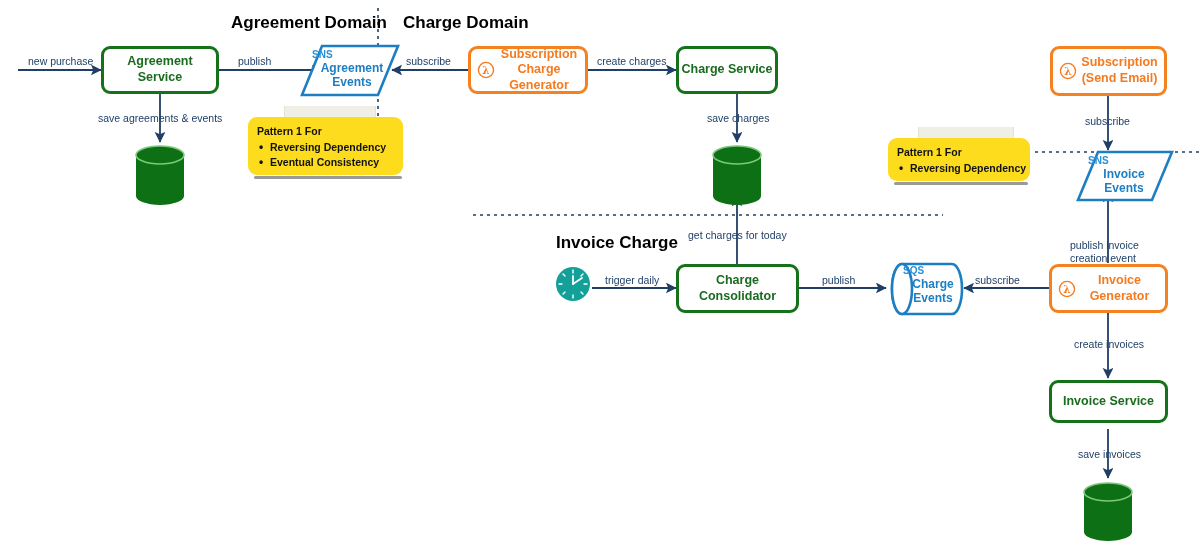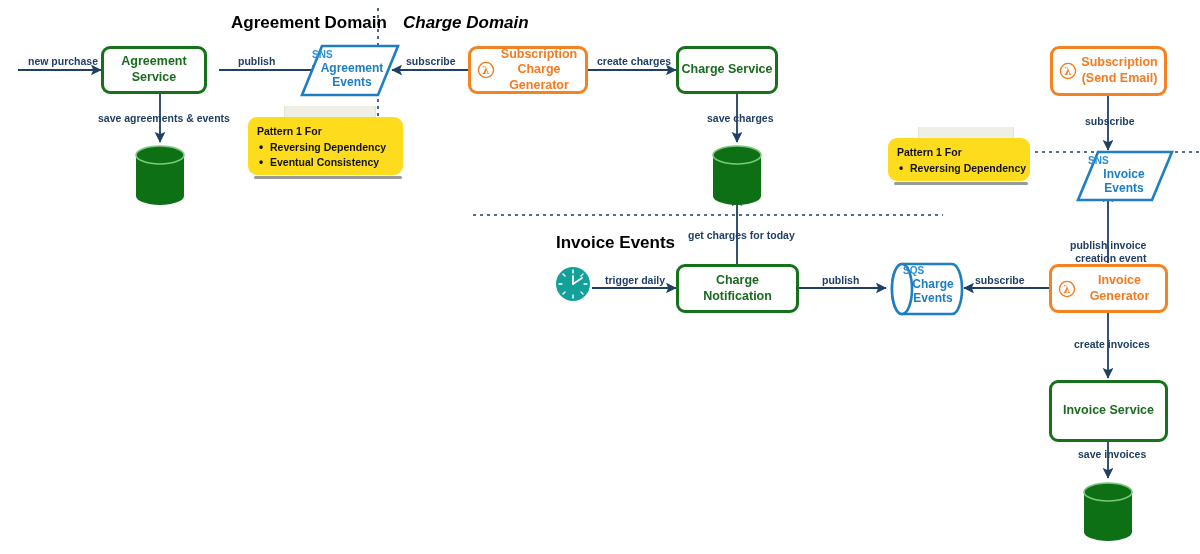--- a/index.html
+++ b/index.html
@@ -73,24 +73,24 @@
     color: #000000;
     font-weight: bold;
     font-size: 17px;
     white-space: nowrap;
   }
   
   .elabel {
     position: absolute;
     color: #1f3f66;
     font-size: 10.5px;
-    font-weight: bold;
+    font-weight: normal;
     line-height: 1.2;
     white-space: nowrap;
-    text-align: right;
+    text-align: left;
   }
   
   .evt-txt {
     position: absolute;
     color: #1d7ec2;
     font-weight: bold;
     font-size: 12px;
     line-height: 1.18;
     text-align: center;
     white-space: nowrap;
@@ -232,21 +232,21 @@
         <line x1="563" y1="274" x2="565" y2="276"></line>
         <line x1="581" y1="292" x2="583" y2="294"></line>
         <line x1="583" y1="274" x2="581" y2="276"></line>
         <line x1="565" y1="292" x2="563" y2="294"></line>
       </g>
       <line x1="573" y1="284" x2="573" y2="276" stroke="#ffffff" stroke-width="1.8" stroke-linecap="round"></line>
       <line x1="573" y1="284" x2="582" y2="278" stroke="#ffffff" stroke-width="1.8" stroke-linecap="round"></line>
     </g>
   </svg>
 
-  <div class="node svc" style="left:101px; top:46px; width:106px; height:48px;">
+  <div class="node svc" style="left:101px; top:46px; width:118px; height:48px;">
     <span>Agreement Service</span>
   </div>
 
   <div class="node lam" style="left:468px; top:46px; width:120px; height:48px;">
     <svg class="lam-ico" viewBox="0 0 20 20">
       <circle cx="10" cy="10" r="8.4" fill="none" stroke="#f47b1f" stroke-width="1.5"></circle>
       <text x="10" y="14.5" font-size="11.5" font-family="DejaVu Serif, serif" fill="#f47b1f" text-anchor="middle">λ</text>
     </svg>
     <span class="lam-txt">
       <span>Subscription</span><br>
@@ -265,36 +265,36 @@
     </svg>
     <span class="lam-txt">
       <span>Subscription</span><br>
       <span>(Send Email)</span>
     </span>
   </div>
 
   <div class="node svc" style="left:676px; top:264px; width:123px; height:49px;">
     <span>
       <span>Charge</span><br>
-      <span>Notification</span>
+      <span>Consolidator</span>
     </span>
   </div>
 
   <div class="node lam" style="left:1049px; top:264px; width:119px; height:49px;">
     <svg class="lam-ico" viewBox="0 0 20 20">
       <circle cx="10" cy="10" r="8.4" fill="none" stroke="#f47b1f" stroke-width="1.5"></circle>
       <text x="10" y="14.5" font-size="11.5" font-family="DejaVu Serif, serif" fill="#f47b1f" text-anchor="middle">λ</text>
     </svg>
     <span class="lam-txt">
       <span>Invoice</span><br>
       <span>Generator</span>
     </span>
   </div>
 
-  <div class="node svc" style="left:1049px; top:380px; width:119px; height:62px;">
+  <div class="node svc" style="left:1049px; top:380px; width:119px; height:43px;">
     <span>Invoice Service</span>
   </div>
 
   <div class="evt-txt" style="left:312px; top:50px; width:80px;">
     <span class="evt-tag">SNS</span>
     <span>Agreement</span><br>
     <span>Events</span>
   </div>
 
   <div class="evt-txt" style="left:1088px; top:156px; width:72px;">
@@ -303,22 +303,22 @@
     <span>Events</span>
   </div>
 
   <div class="evt-txt" style="left:903px; top:266px; width:60px;">
     <span class="evt-tag">SQS</span>
     <span>Charge</span><br>
     <span>Events</span>
   </div>
 
   <div class="domain-title" style="left:231px; top:13px;">Agreement Domain</div>
-  <div class="domain-title" style="left:403px; top:13px;font-style:italic;">Charge Domain</div>
-  <div class="domain-title" style="left:556px; top:233px;">Invoice Events</div>
+  <div class="domain-title" style="left:403px; top:13px;">Charge Domain</div>
+  <div class="domain-title" style="left:556px; top:233px;">Invoice Charge</div>
 
   <div class="elabel" style="left:28px; top:55px;">new purchase</div>
   <div class="elabel" style="left:238px; top:55px;">publish</div>
   <div class="elabel" style="left:98px; top:112px;">save agreements &amp; events</div>
   <div class="elabel" style="left:406px; top:55px;">subscribe</div>
   <div class="elabel" style="left:597px; top:55px;">create charges</div>
   <div class="elabel" style="left:707px; top:112px;">save charges</div>
   <div class="elabel" style="left:688px; top:229px;">get charges for today</div>
   <div class="elabel" style="left:605px; top:274px;">trigger daily</div>
   <div class="elabel" style="left:822px; top:274px;">publish</div>

